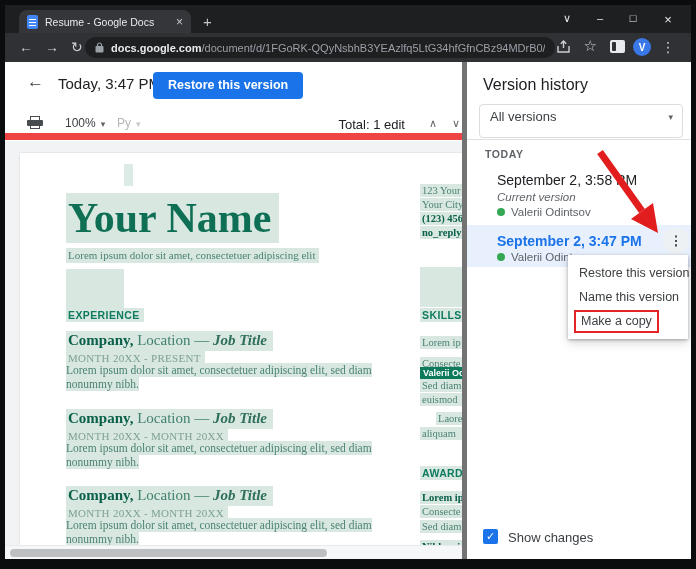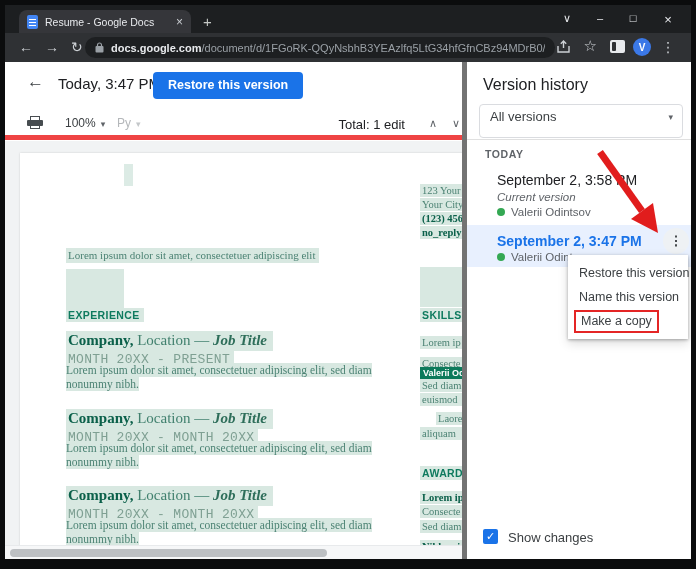--- a/index.html
+++ b/index.html
@@ -40,21 +40,21 @@
   
   #app { position:absolute; left:5px; right:5px; top:62px; height:497px; background:#fff; overflow:hidden; }
 
   
   #docside { position:absolute; left:0; top:0; width:457px; height:100%; }
   #doc-header { position:absolute; left:0; top:0; width:100%; height:44px; background:#fff; }
   #back-arrow { position:absolute; left:22px; top:10px; font-size:17px; color:#3c4043; }
   #version-title { position:absolute; left:53px; top:13px; font-size:15px; color:#202124; }
   #restore-btn { position:absolute; left:148px; top:10px; height:27px; padding:0 15px; background:#1a73e8;
                  color:#fff; font-size:12.5px; font-weight:bold; border:none; border-radius:4px; line-height:27px; }
-  #doc-toolbar { position:absolute; left:0; top:44px; width:100%; height:34px; border-bottom:5px solid #ef4444; background:#fff; }
+  #doc-toolbar { position:absolute; left:0; top:44px; width:100%; height:34px; border-bottom:7px solid #ef4444; background:#fff; }
   #print-icon { position:absolute; left:22px; top:10px; width:16px; height:13px; }
   #print-icon .pr-body { position:absolute; left:0; top:4px; width:16px; height:6px; background:#474c50; border-radius:1px; }
   #print-icon .pr-paper { position:absolute; left:3px; top:0; width:10px; height:4px; border:1.5px solid #474c50; border-bottom:none; }
   #print-icon .pr-out { position:absolute; left:3px; top:9px; width:10px; height:4px; background:#fff; border:1.5px solid #474c50; }
   #zoom-ctl { position:absolute; left:60px; top:10px; font-size:12px; color:#3c4043; }
   #pstyle-ctl { position:absolute; left:112px; top:10px; font-size:12px; color:#b4b7ba; }
   .caret { font-size:9px; color:#5f6368; margin-left:5px; }
   .caret.dim { color:#c4c7ca; }
   #edit-total { position:absolute; right:57px; top:11px; font-size:13px; color:#202124; }
   #edit-prev { position:absolute; left:424px; top:11px; font-size:11px; color:#5f6368; }
@@ -67,22 +67,22 @@
   #cursor-block { position:absolute; left:104px; top:11px; width:9px; height:22px; background:#dcebe5; }
   #doc-name { position:absolute; left:46px; top:40px; font-size:42px; font-weight:bold; color:#0e6f55;
               line-height:50px; padding:0 8px 0 2px; }
   #doc-tagline { position:absolute; left:46px; top:95px; font-size:11px; color:#4b8273; padding:1px 4px 2px 2px; }
   #photo-block { position:absolute; left:46px; top:116px; width:58px; height:40px; background:#d8e8e1; }
   .sec-head { position:absolute; font-size:10.5px; font-weight:bold; color:#0e7a5e; letter-spacing:.4px;
               font-family:"Liberation Sans", sans-serif; padding:1px 4px 1px 2px; }
   .job-line { position:absolute; left:46px; font-size:15px; color:#41806e; padding:1px 6px 2px 2px; white-space:nowrap; }
   .job-line .co { font-weight:bold; color:#0b604a; }
   .job-line .jt { font-style:italic; font-weight:bold; color:#2e6e5a; }
-  .job-dates { position:absolute; left:46px; font-size:13px; color:#7fa093; letter-spacing:.3px;
-               font-family:Liberation Mono, monospace; padding:1px 4px 1px 2px; }
+  .job-dates { position:absolute; left:46px; font-size:11px; color:#7fa093; letter-spacing:.3px;
+               font-family:Liberation Serif, serif; padding:1px 4px 1px 2px; }
   .job-body { position:absolute; left:46px; width:352px; font-size:11.5px; line-height:13.5px; color:#4b8273; }
   .job-body span { background:#d8e8e1; padding:1px 0; }
   .rcol { position:absolute; left:400px; width:70px; white-space:nowrap; overflow:hidden;
           font-size:10.5px; color:#4b8273; background:#d8e8e1; padding:1px 2px; }
   .rcol.bold { font-weight:bold; color:#0b604a; }
   #collab-flag { position:absolute; left:400px; top:214px; background:#0c7a5b; color:#fff;
                  font-family:"Liberation Sans", sans-serif; font-size:9px; font-weight:bold;
                  padding:1px 3px; white-space:nowrap; }
   #rcol-spacer { position:absolute; left:400px; top:114px; width:58px; height:40px; background:#d8e8e1; }
 
@@ -175,20 +175,21 @@
         <span id="zoom-ctl"><span>100%</span><span class="caret">▾</span></span>
         <span id="pstyle-ctl"><span>Py</span><span class="caret dim">▾</span></span>
         <span id="edit-total">Total: 1 edit</span>
         <span id="edit-prev">∧</span>
         <span id="edit-next">∨</span>
       </div>
 
       <div id="viewport">
         <div id="page">
           <div id="cursor-block"></div>
+          <div id="doc-name" class="hl">Your Name</div>
           <div id="doc-tagline" class="hl">Lorem ipsum dolor sit amet, consectetuer adipiscing elit</div>
           <div id="photo-block"></div>
 
           <div class="sec-head hl" style="left:46px; top:155px;">EXPERIENCE</div>
 
           <div class="job-line hl" style="top:178px;"><span class="co">Company,</span><span> Location — </span><span class="jt">Job Title</span></div>
           <div class="job-dates hl" style="top:198px;">MONTH 20XX - PRESENT</div>
           <div class="job-body" style="top:211px;"><span>Lorem ipsum dolor sit amet, consectetuer adipiscing elit, sed diam nonummy nibh.</span></div>
 
           <div class="job-line hl" style="top:256px;"><span class="co">Company,</span><span> Location — </span><span class="jt">Job Title</span></div>

